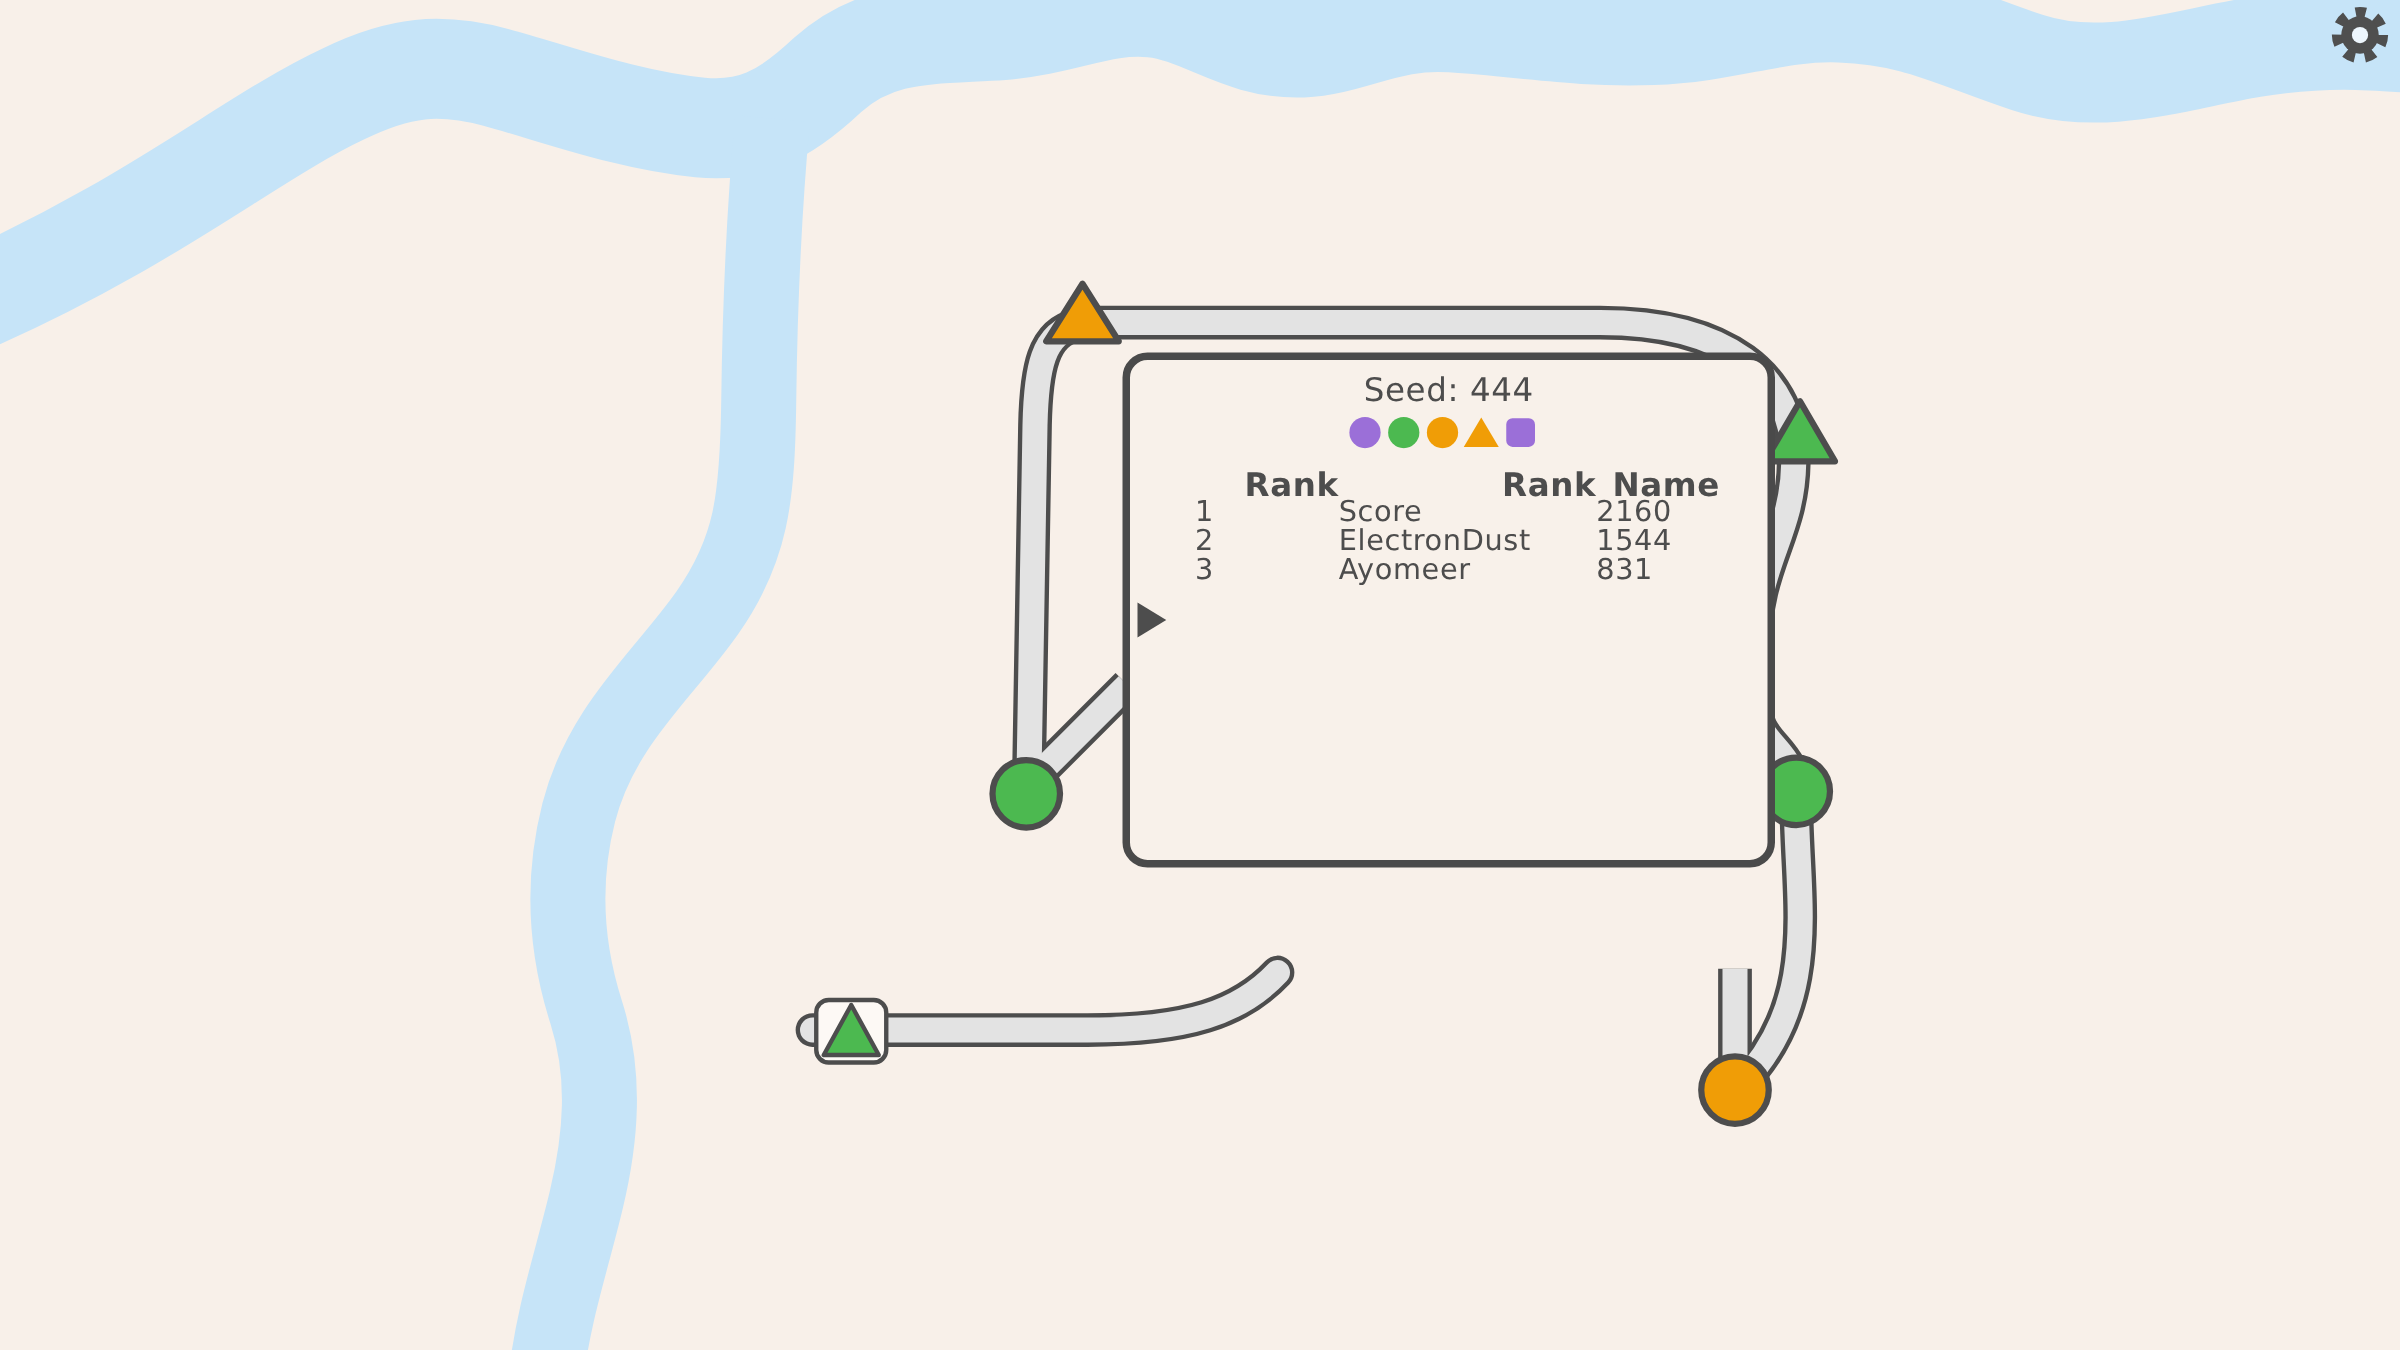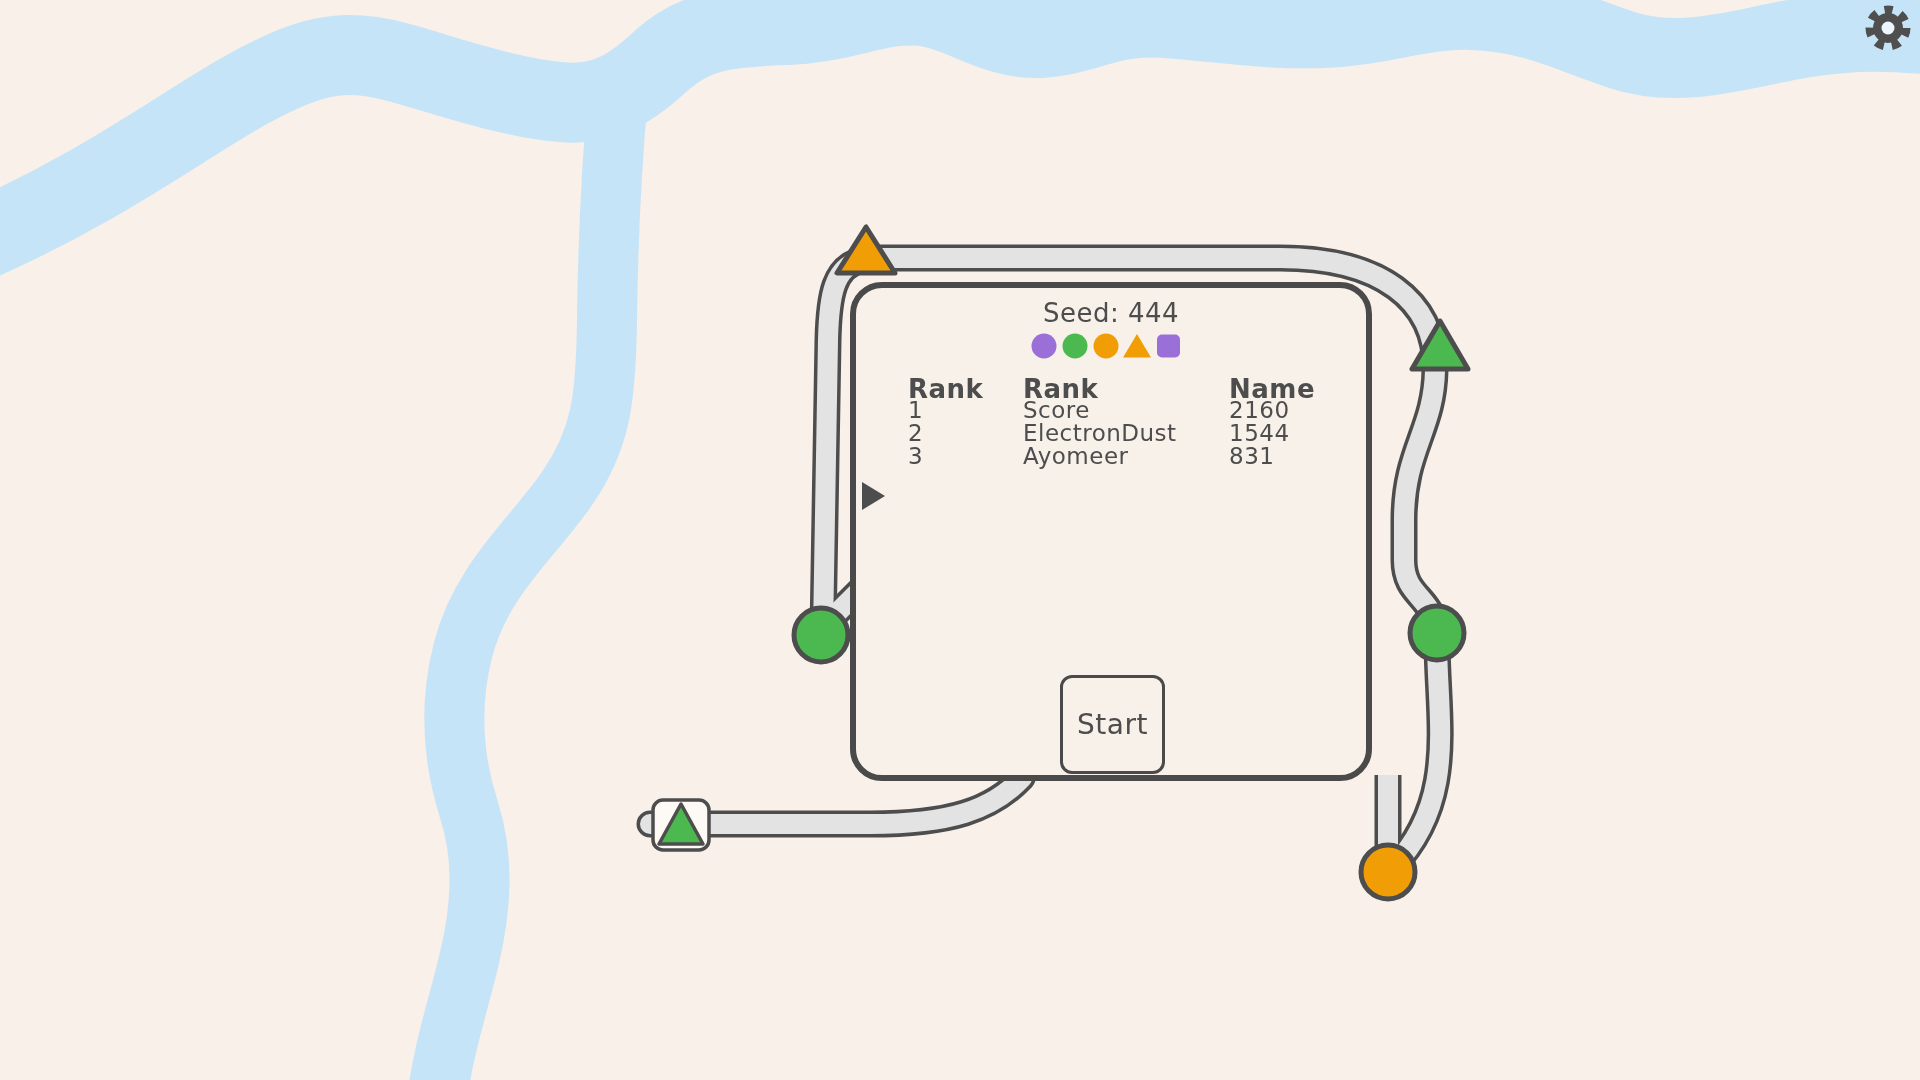--- a/index.html
+++ b/index.html
@@ -17,38 +17,38 @@
   .river-main{stroke-width:80;}
   .river-branch{stroke-width:60;}
 
   
   .road-outer{fill:none;stroke:#4d4d4d;stroke-width:27;}
   .road-inner{fill:none;stroke:#e3e3e3;stroke-width:20;}
   .cap-round{stroke-linecap:round;}
 
   
   .dialog{
-    position:absolute;left:850px;top:282px;width:522px;height:499px;
-    box-sizing:border-box;border:6px solid #4a4a4a;border-radius:32px;
+    position:absolute;left:898px;top:282px;width:522px;height:412px;
+    box-sizing:border-box;border:6px solid #4a4a4a;border-radius:20px;
     background:#f8f1ea;
   }
   .seed{
     position:absolute;top:10px;left:0;width:100%;
     text-align:center;font-size:26px;letter-spacing:0.5px;
   }
   .shapes{
     position:absolute;top:44px;left:0;width:100%;
     display:flex;justify-content:center;
   }
   .leaderboard{
     position:absolute;top:88px;left:52px;width:420px;
     display:grid;grid-template-columns:115px 206px 1fr;
     grid-auto-rows:23px;letter-spacing:0.5px;
   }
-  .lb-head{font-weight:bold;font-size:26px;height:32px;line-height:26px;}
+  .lb-head{font-weight:bold;font-size:26px;height:32px;line-height:26px;text-align:right;}
   .lb-cell{font-size:23px;line-height:23px;}
   .marker{
     position:absolute;left:6px;top:194px;width:0;height:0;
     border-left:23px solid #4d4d4d;
     border-top:14px solid transparent;
     border-bottom:14px solid transparent;
   }
   .start{
     position:absolute;left:204px;top:387px;width:105px;height:99px;
     box-sizing:border-box;border:3px solid #4a4a4a;border-radius:12px;
@@ -122,21 +122,20 @@
       <span class="lb-cell">ElectronDust</span>
       <span class="lb-cell">1544</span>
 
       <span class="lb-cell">3</span>
       <span class="lb-cell">Ayomeer</span>
       <span class="lb-cell">831</span>
     </div>
 
     <div class="marker"></div>
 
-    <button class="start">Start</button>
   </div>
 
   <div class="gear">
     <svg width="52" height="52" viewBox="0 0 52 52">
       <circle cx="26" cy="26" r="17" fill="none" stroke="#4f4f4f" stroke-width="11" stroke-dasharray="7.6 7.66"></circle>
       <circle cx="26" cy="26" r="15" fill="#4f4f4f"></circle>
       <circle cx="26" cy="26" r="6.5" fill="#eef6fd"></circle>
     </svg>
   </div>
 

